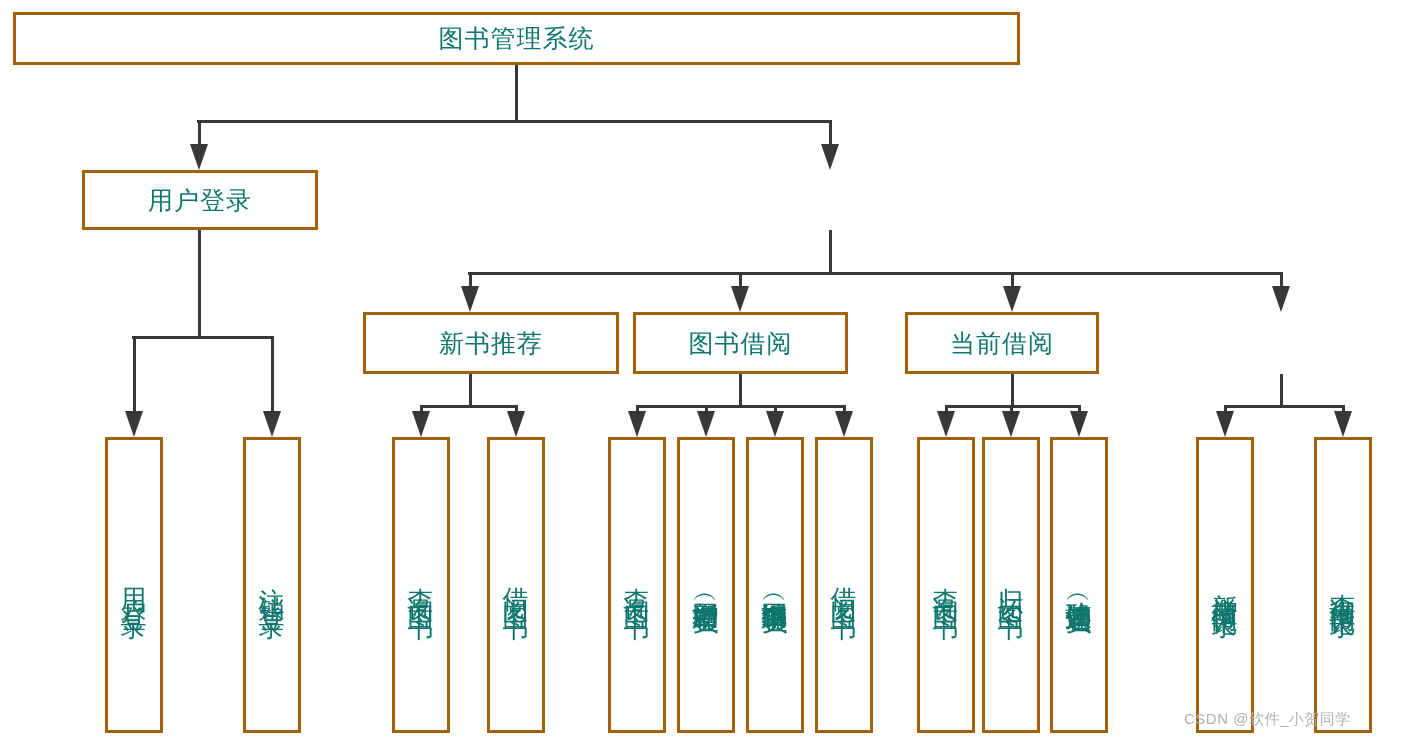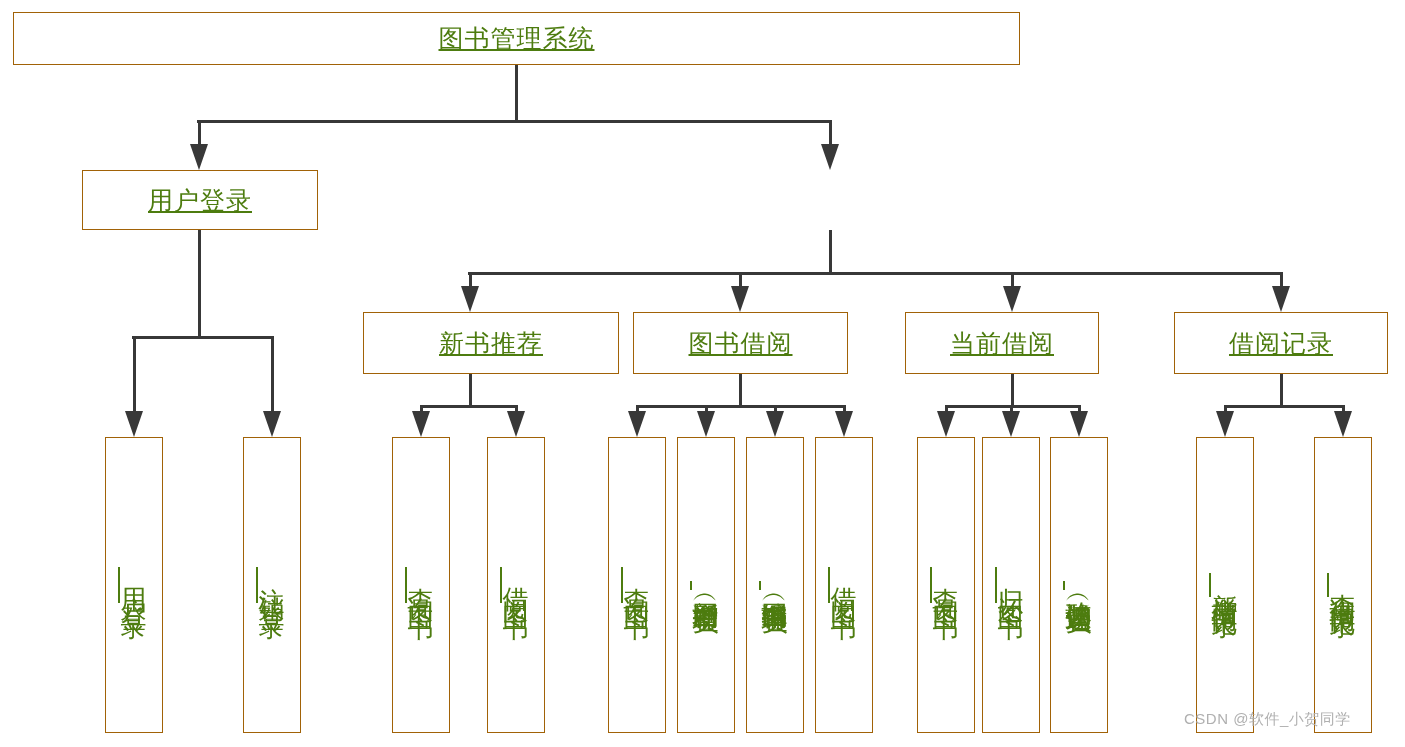--- a/index.html
+++ b/index.html
@@ -8,28 +8,27 @@
     background:#ffffff;
     font-family:"Liberation Sans","DejaVu Sans",sans-serif;
     overflow:hidden;
   }
   .stage{position:relative;width:1405px;height:747px;background:#ffffff;}
 
   
   .box{
     position:absolute;
     background:#ffffff;
-    border:1px solid #a16207;
+    border:3px solid #a16207;
     box-sizing:border-box;
     display:flex;align-items:center;justify-content:center;
-    color:#4d7c0f;
+    color:#0f766e;
     font-size:25px;
     letter-spacing:1px;
     z-index:2;
-    text-decoration:underline;
   }
   .vbox span{
     writing-mode:vertical-rl;
     text-orientation:mixed;
     font-size:26px;
     line-height:1;
   }
   .ls8 span{letter-spacing:9px;}
   .ls4 span{letter-spacing:4px;}
   .ls1 span{letter-spacing:1px;}
@@ -136,23 +135,20 @@
   </div>
 
   <div class="box" style="left:633px;top:312px;width:215px;height:62px;">
     <span>图书借阅</span>
   </div>
 
   <div class="box" style="left:905px;top:312px;width:194px;height:62px;justify-content:center;">
     <span>当前借阅</span>
   </div>
 
-  <div class="box" style="left:1174px;top:312px;width:214px;height:62px;">
-    <span>借阅记录</span>
-  </div>
 
   <div class="box vbox ls8" style="left:105px;top:437px;width:58px;height:296px;">
     <span>用户登录</span>
   </div>
   <div class="box vbox ls8" style="left:243px;top:437px;width:58px;height:296px;">
     <span>注销登录</span>
   </div>
 
   <div class="box vbox ls8" style="left:392px;top:437px;width:58px;height:296px;">
     <span>查询图书</span>

